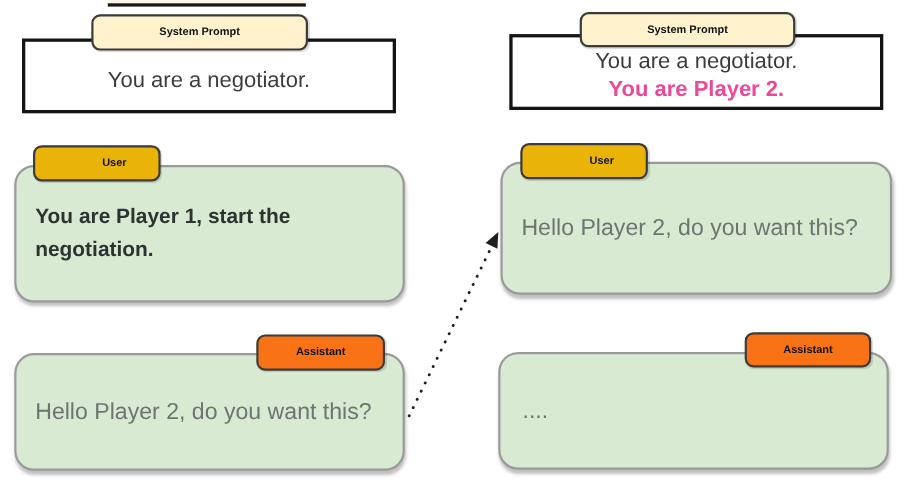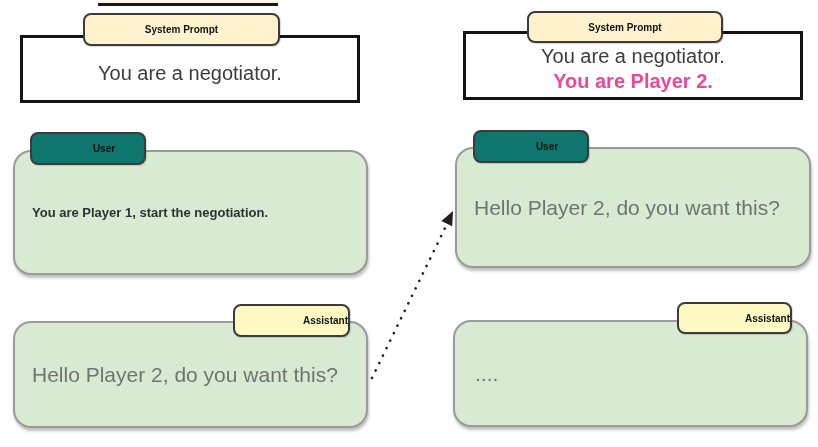--- a/index.html
+++ b/index.html
@@ -18,37 +18,37 @@
   #sys-right{left:463px;top:31px;width:340px;height:69px;padding-top:6px;}
   .sys-line2{font-weight:bold;color:#ec4899;}
   
   .tag{
     position:absolute;box-sizing:border-box;border:2.5px solid #3b3b3b;border-radius:8px;
     display:flex;align-items:center;justify-content:center;
     font-weight:bold;font-size:10px;color:#111;z-index:3;
     box-shadow:1px 1px 1px rgba(0,0,0,0.15);
   }
   .tag-system{background:#FFF2CC;}
-  .tag-user{background:#0f766e;padding-left:32px;}
-  .tag-assistant{background:#fef9c3;justify-content:flex-end;}
+  .tag-user{background:#eab308;padding-left:32px;}
+  .tag-assistant{background:#f97316;}
   #tag-sys-left{left:83px;top:13px;width:197px;height:33px;}
   #tag-sys-right{left:527px;top:11px;width:196px;height:32px;}
   #tag-user-left{left:30px;top:132px;width:116px;height:33px;}
   #tag-user-right{left:473px;top:130px;width:116px;height:33px;}
   #tag-asst-left{left:233px;top:304px;width:117px;height:33px;}
   #tag-asst-right{left:677px;top:302px;width:115px;height:32px;}
   
   .bubble{
     position:absolute;box-sizing:border-box;background:#D9EAD3;
     border:2px solid #9a9a9a;border-radius:18px;z-index:1;
     box-shadow:1px 3px 3px rgba(0,0,0,0.25);
     display:flex;align-items:center;padding:0 18px 0 17px;
   }
   #bub-user-left{left:13px;top:150px;width:355px;height:125px;
-    font-weight:bold;color:#2c3331;font-size:13px;line-height:30px;padding-right:58px;}
+    font-weight:bold;color:#2c3331;font-size:19px;line-height:30px;padding-right:58px;}
   #bub-asst-left{left:13px;top:321px;width:355px;height:107px;color:#6e7470;font-size:21px;}
   #bub-user-right{left:455px;top:147px;width:356px;height:121px;color:#6e7470;font-size:21px;}
   #bub-asst-right{left:453px;top:320px;width:355px;height:107px;color:#6e7470;font-size:21px;padding-left:20px;}
   
   #cropped-top{
     position:absolute;left:98px;top:0;width:180px;height:6px;box-sizing:border-box;
     background:#fbf7ea;border-bottom:3px solid #191919;z-index:0;
   }
   
   #arrow-layer{position:absolute;left:0;top:0;z-index:2;pointer-events:none;}

